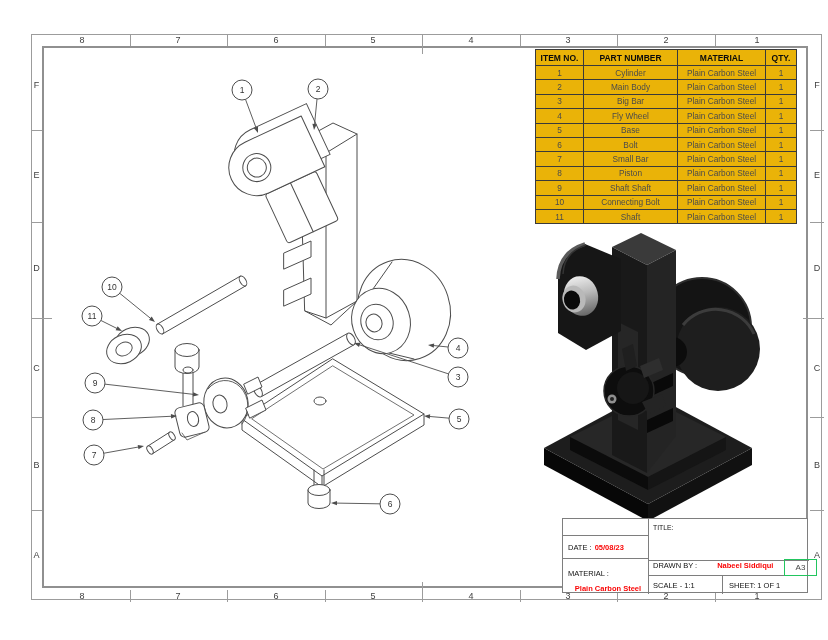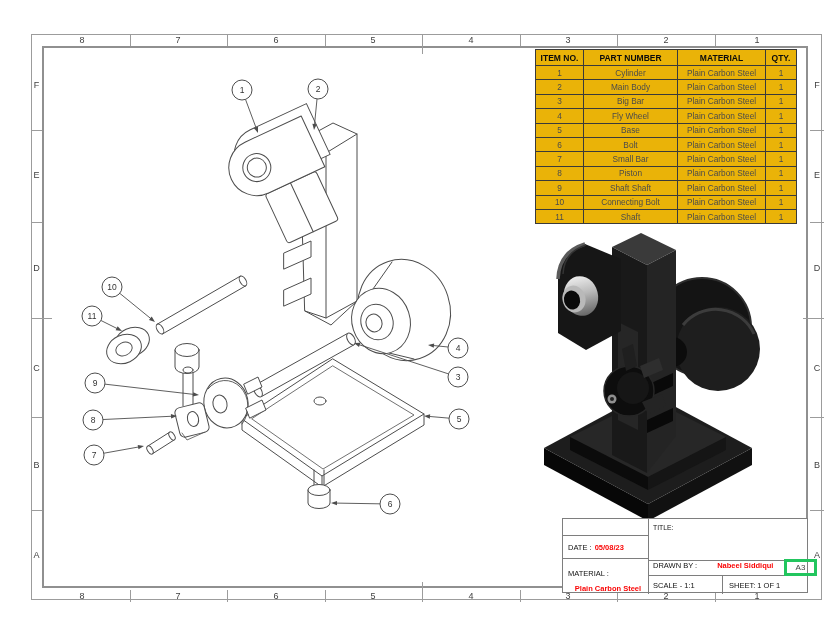--- a/index.html
+++ b/index.html
@@ -29,21 +29,21 @@
   .red{color:#fa0505;font-weight:bold;font-size:7.5px;white-space:nowrap}
   .tb-empty{left:0;top:0;width:86px;height:17px}
   .tb-date{left:0;top:17px;width:86px;height:23px;display:flex;align-items:center;gap:3px;padding-left:5px}
   .tb-material{left:0;top:40px;width:86px;height:35px;padding:3px 0 0 5px}
   .tb-material .red{display:block;text-align:center;margin-top:4px}
   .tb-title{left:86px;top:0;width:160px;height:42px}
   .tb-title .lbl{position:absolute;left:4px;top:5px;font-size:6.8px}
   .tb-title-text{position:absolute;left:26px;right:2px;top:4px;text-align:center;
                  color:#fa0505;font-weight:bold;font-size:13px;line-height:1.1}
   .tb-drawn{left:86px;top:42px;width:135px;height:15px;display:flex;align-items:flex-start;gap:20px;padding-left:4px}
-  .tb-a3{left:221px;top:40px;width:33px;height:17px;border:3px solid #22c55e;
+  .tb-a3{left:221px;top:40px;width:33px;height:17px;border:1px solid #22c55e;
          display:flex;align-items:center;justify-content:center;font-size:8px;color:#454545}
   .tb-scale{left:86px;top:57px;width:74px;height:18px;display:flex;align-items:center;padding-left:4px}
   .tb-sheet{left:160px;top:57px;width:86px;height:18px;display:flex;align-items:center;padding-left:6px}
 
   .note{position:absolute;left:455px;top:578px;transform:translate(-50%,-50%);
         font-size:9.5px;font-weight:bold;color:#1a18f0;white-space:nowrap}
 </style>
 </head>
 <body>
 

